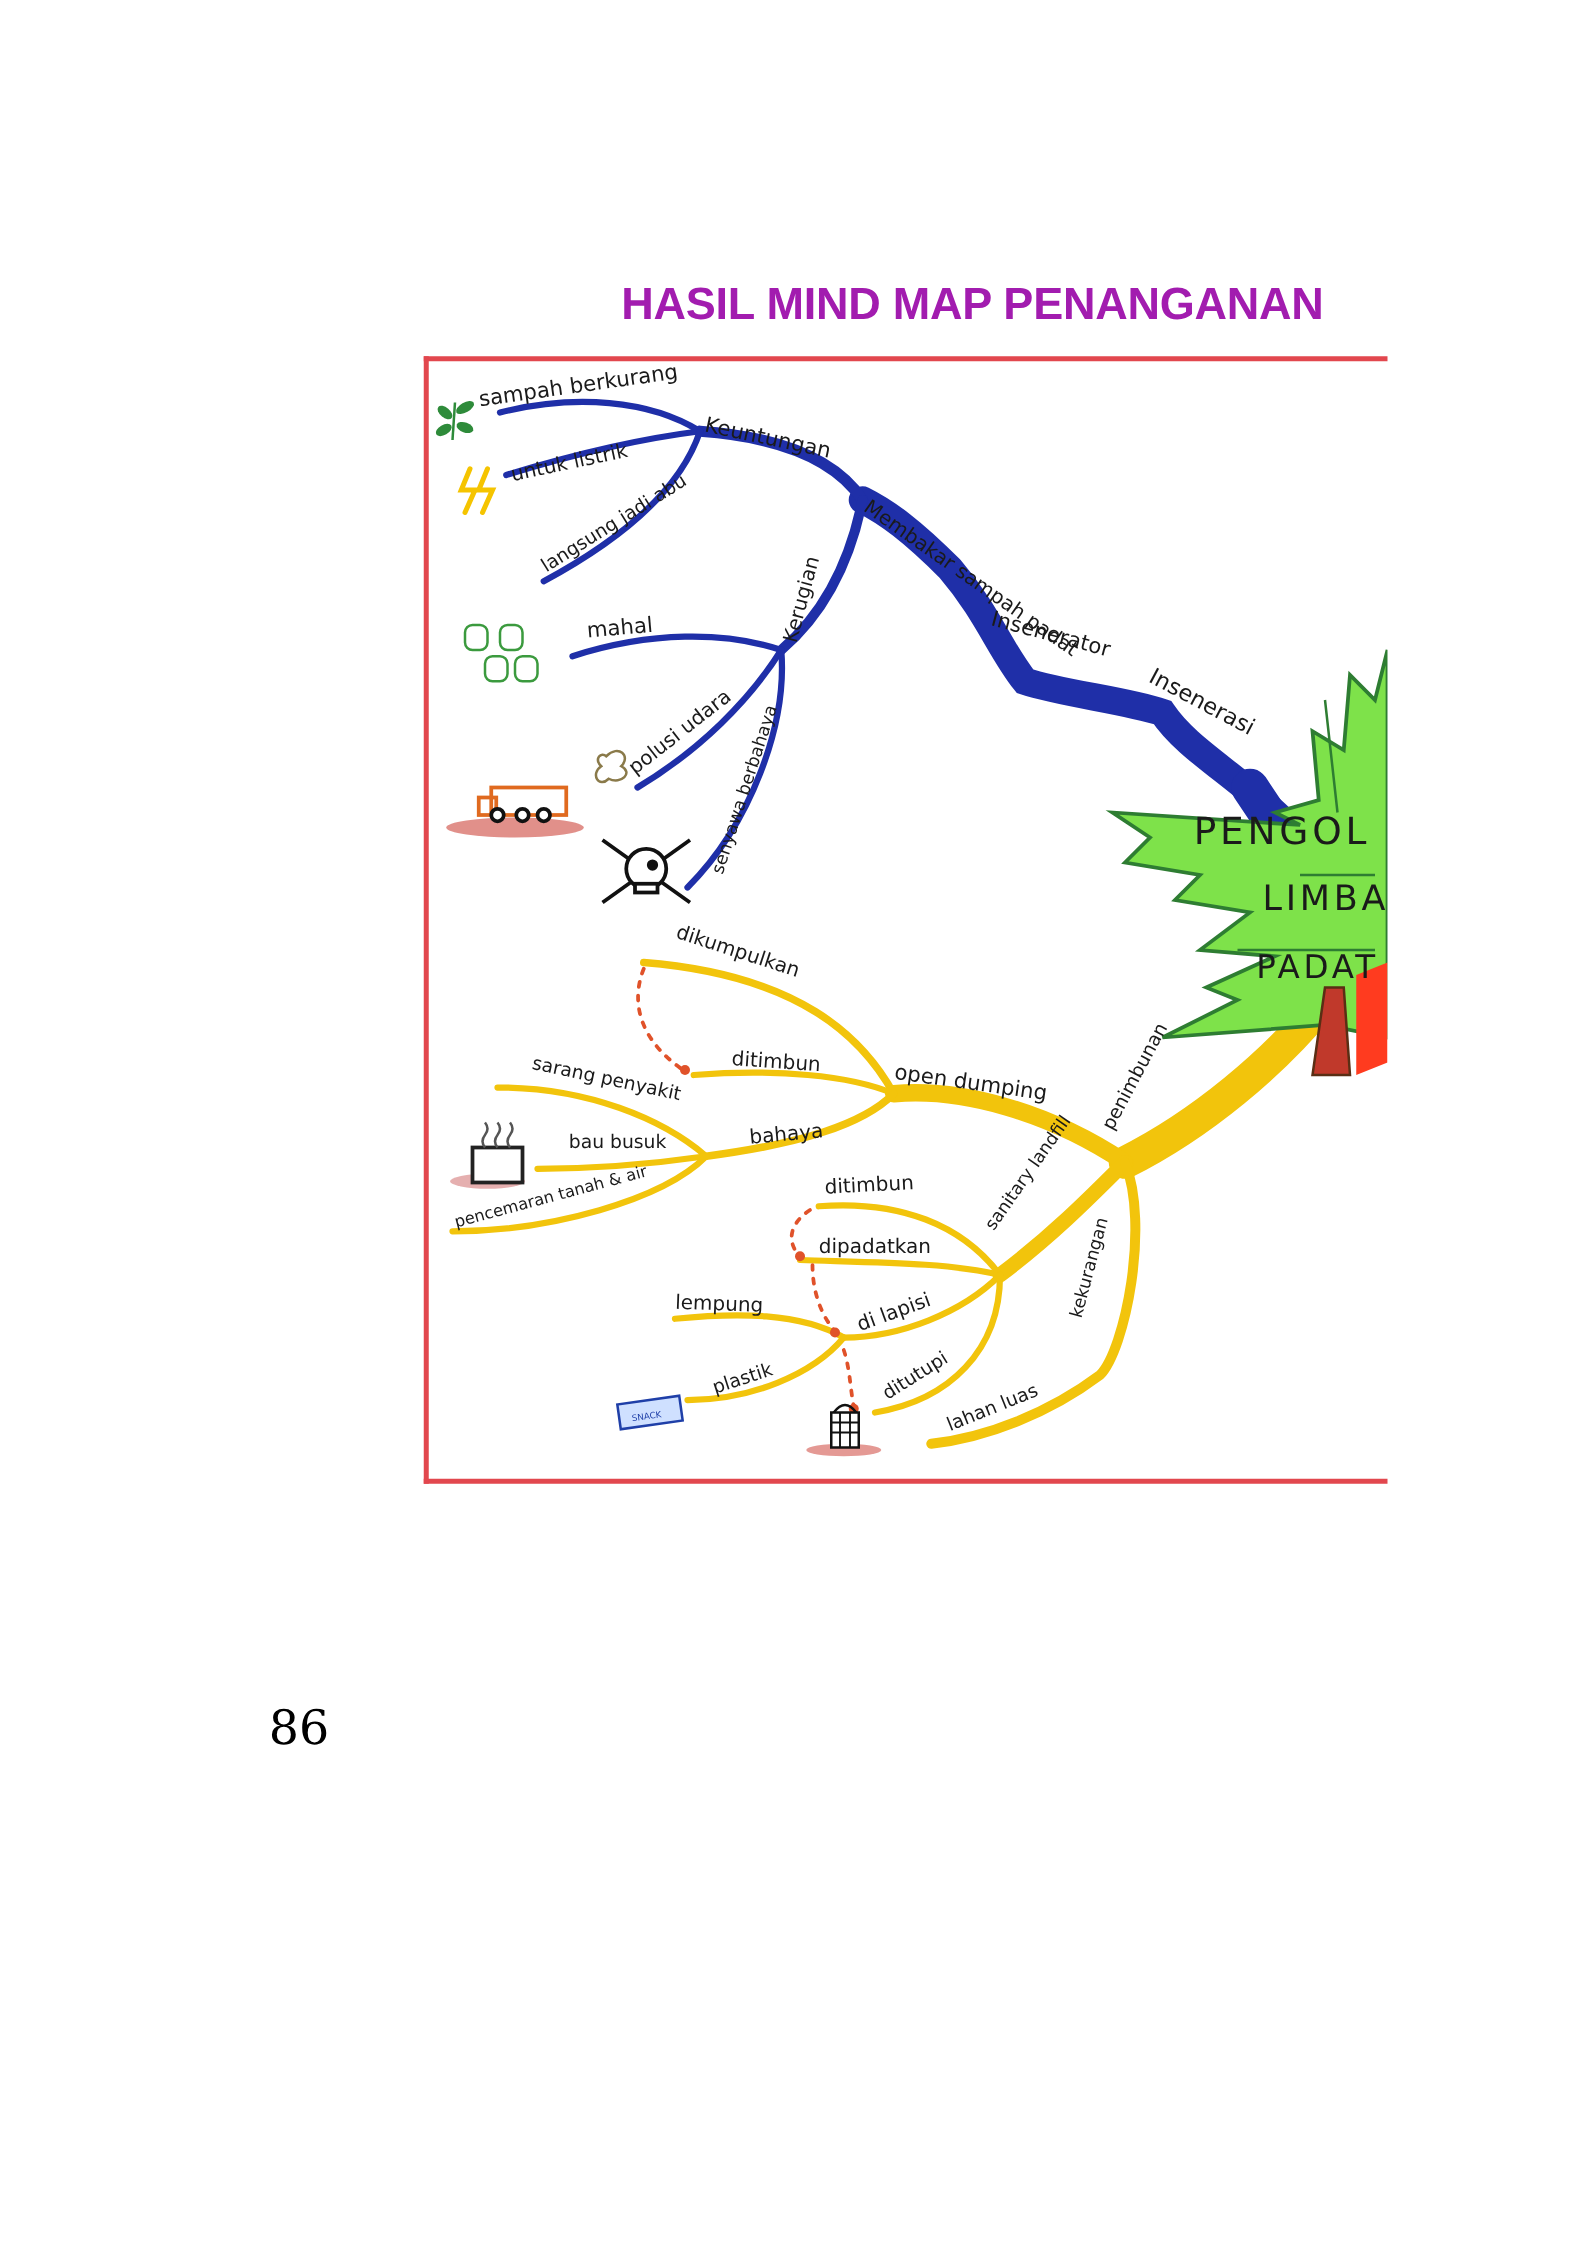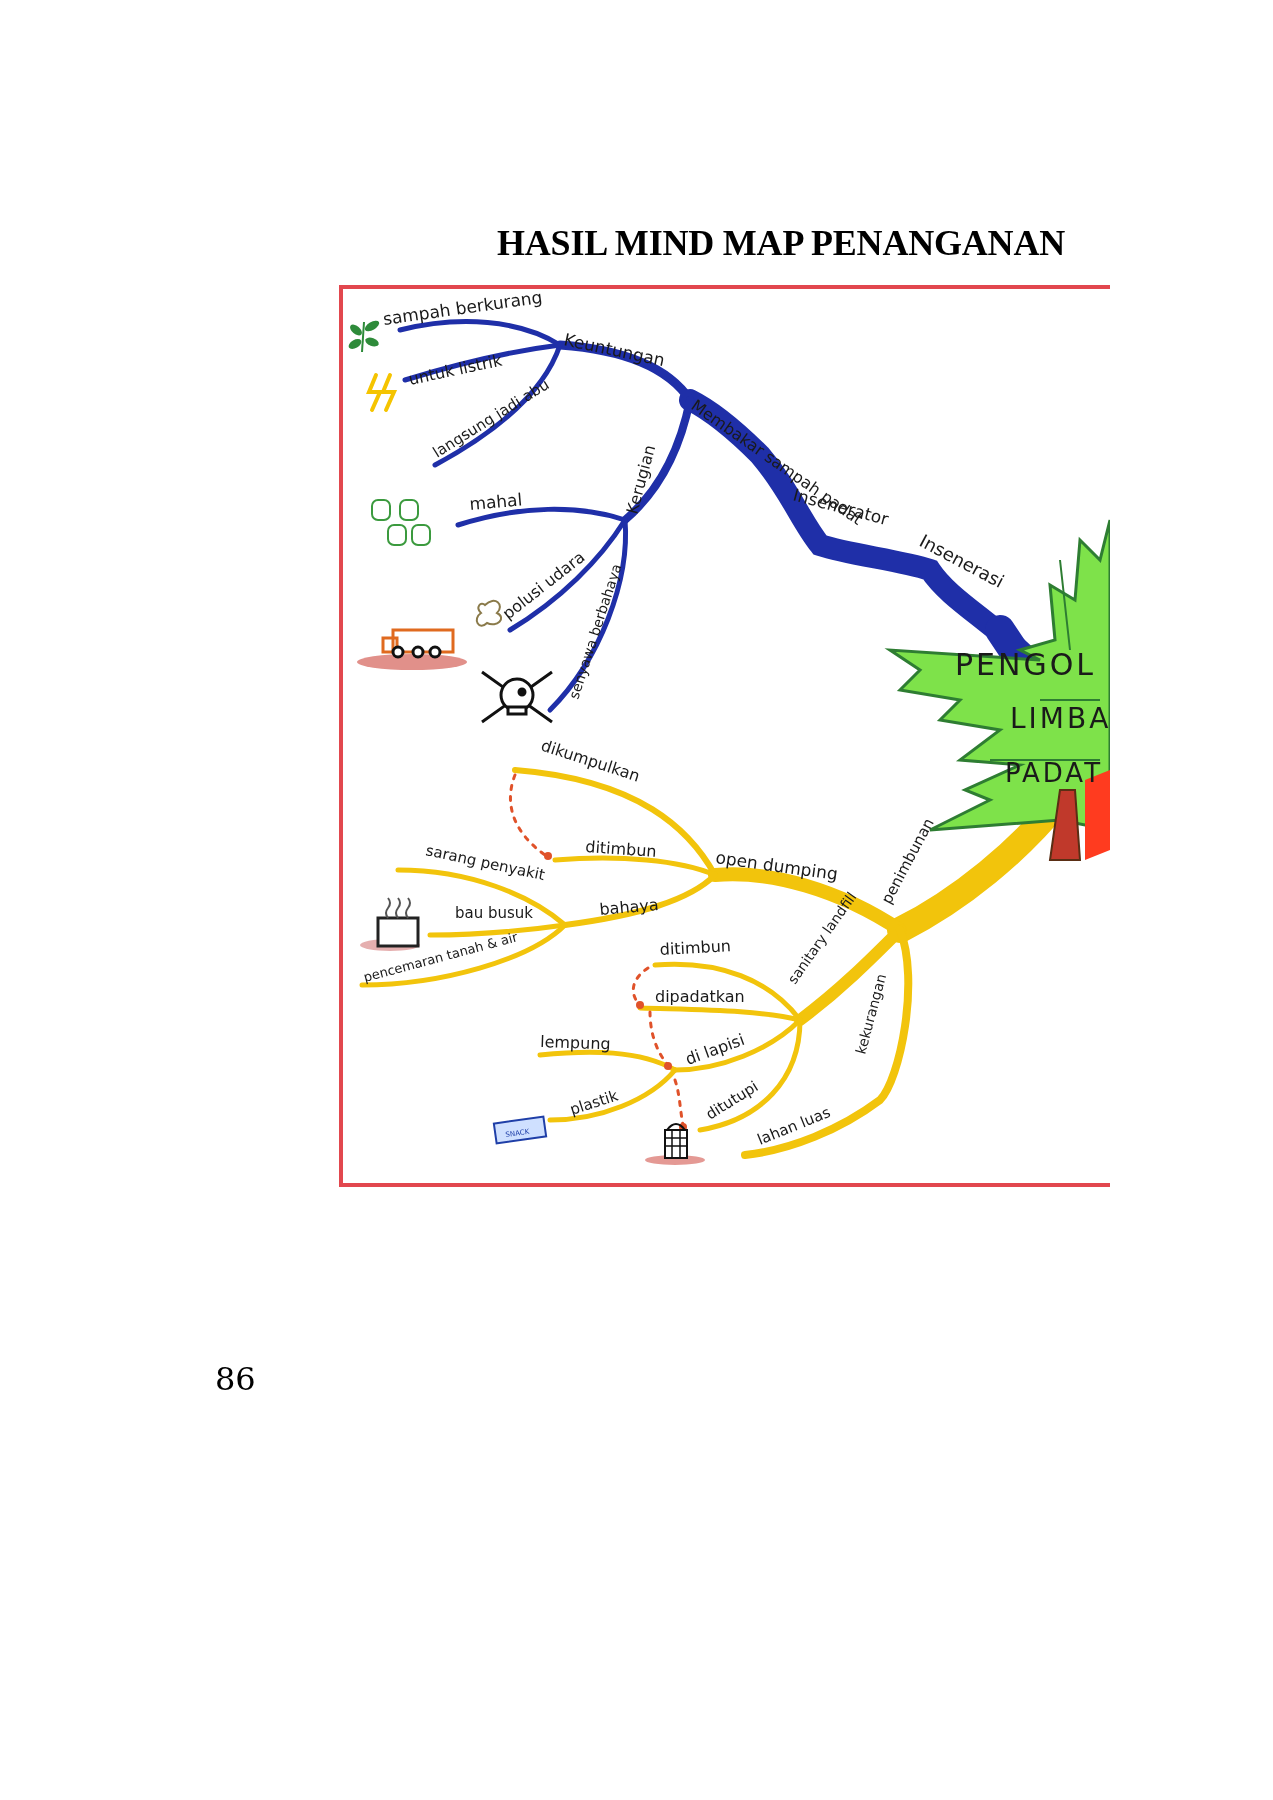--- a/index.html
+++ b/index.html
@@ -1,30 +1,30 @@
 <!DOCTYPE html>
 <html><head>
   <meta charset="utf-8">
   <style>
     html, body { margin: 0; padding: 0; background: #ffffff; }
     body { width: 1273px; height: 1800px; position: relative; overflow: hidden; font-family: "DejaVu Serif", serif; }
     .page-title {
       position: absolute; left: 497px; top: 222px;
-      font-family: Liberation Serif, serif;
-      font-weight: bold; font-size: 36px; color: #000000; white-space: nowrap;
+      font-family: Liberation Sans, sans-serif;
+      font-weight: bold; font-size: 36px; color: #a21caf; white-space: nowrap;
       letter-spacing: -0.2px;
     }
     .map-frame {
       position: absolute; left: 339px; top: 285px; width: 790px; height: 902px;
       border: 4px solid #e2474e; border-right: none; background: #fff; box-sizing: border-box;
     }
     .clip { position: absolute; left: 1110px; top: 0; width: 163px; height: 1800px; background: #fff; }
     .page-number {
       position: absolute; left: 215px; top: 1360px;
-      font-family: "DejaVu Serif", serif; font-size: 32px; color: #000;
+      font-family: "DejaVu Serif", serif; font-size: 38px; color: #000;
     }
     svg.map { position: absolute; left: 0; top: 0; }
     .hw { font-family: "DejaVu Sans", sans-serif; fill: #1a1a1a; }
     .center-text { font-family: "DejaVu Sans", sans-serif; fill: #1a1a1a; font-weight: normal; letter-spacing: 3px; }
   </style>
 </head>
 <body>
 
 <div class="page-title">HASIL MIND MAP PENANGANAN</div>
 

